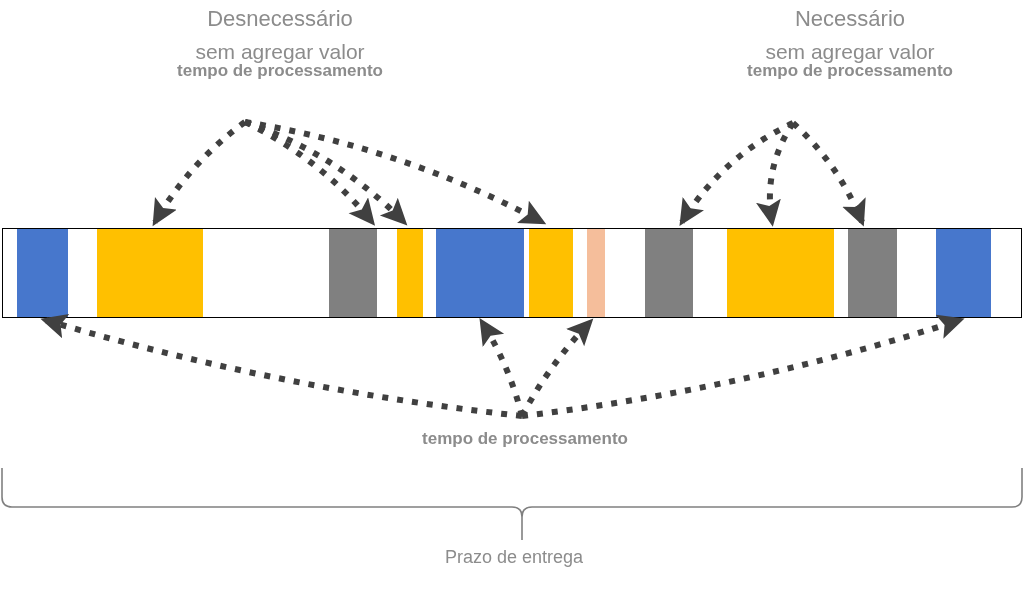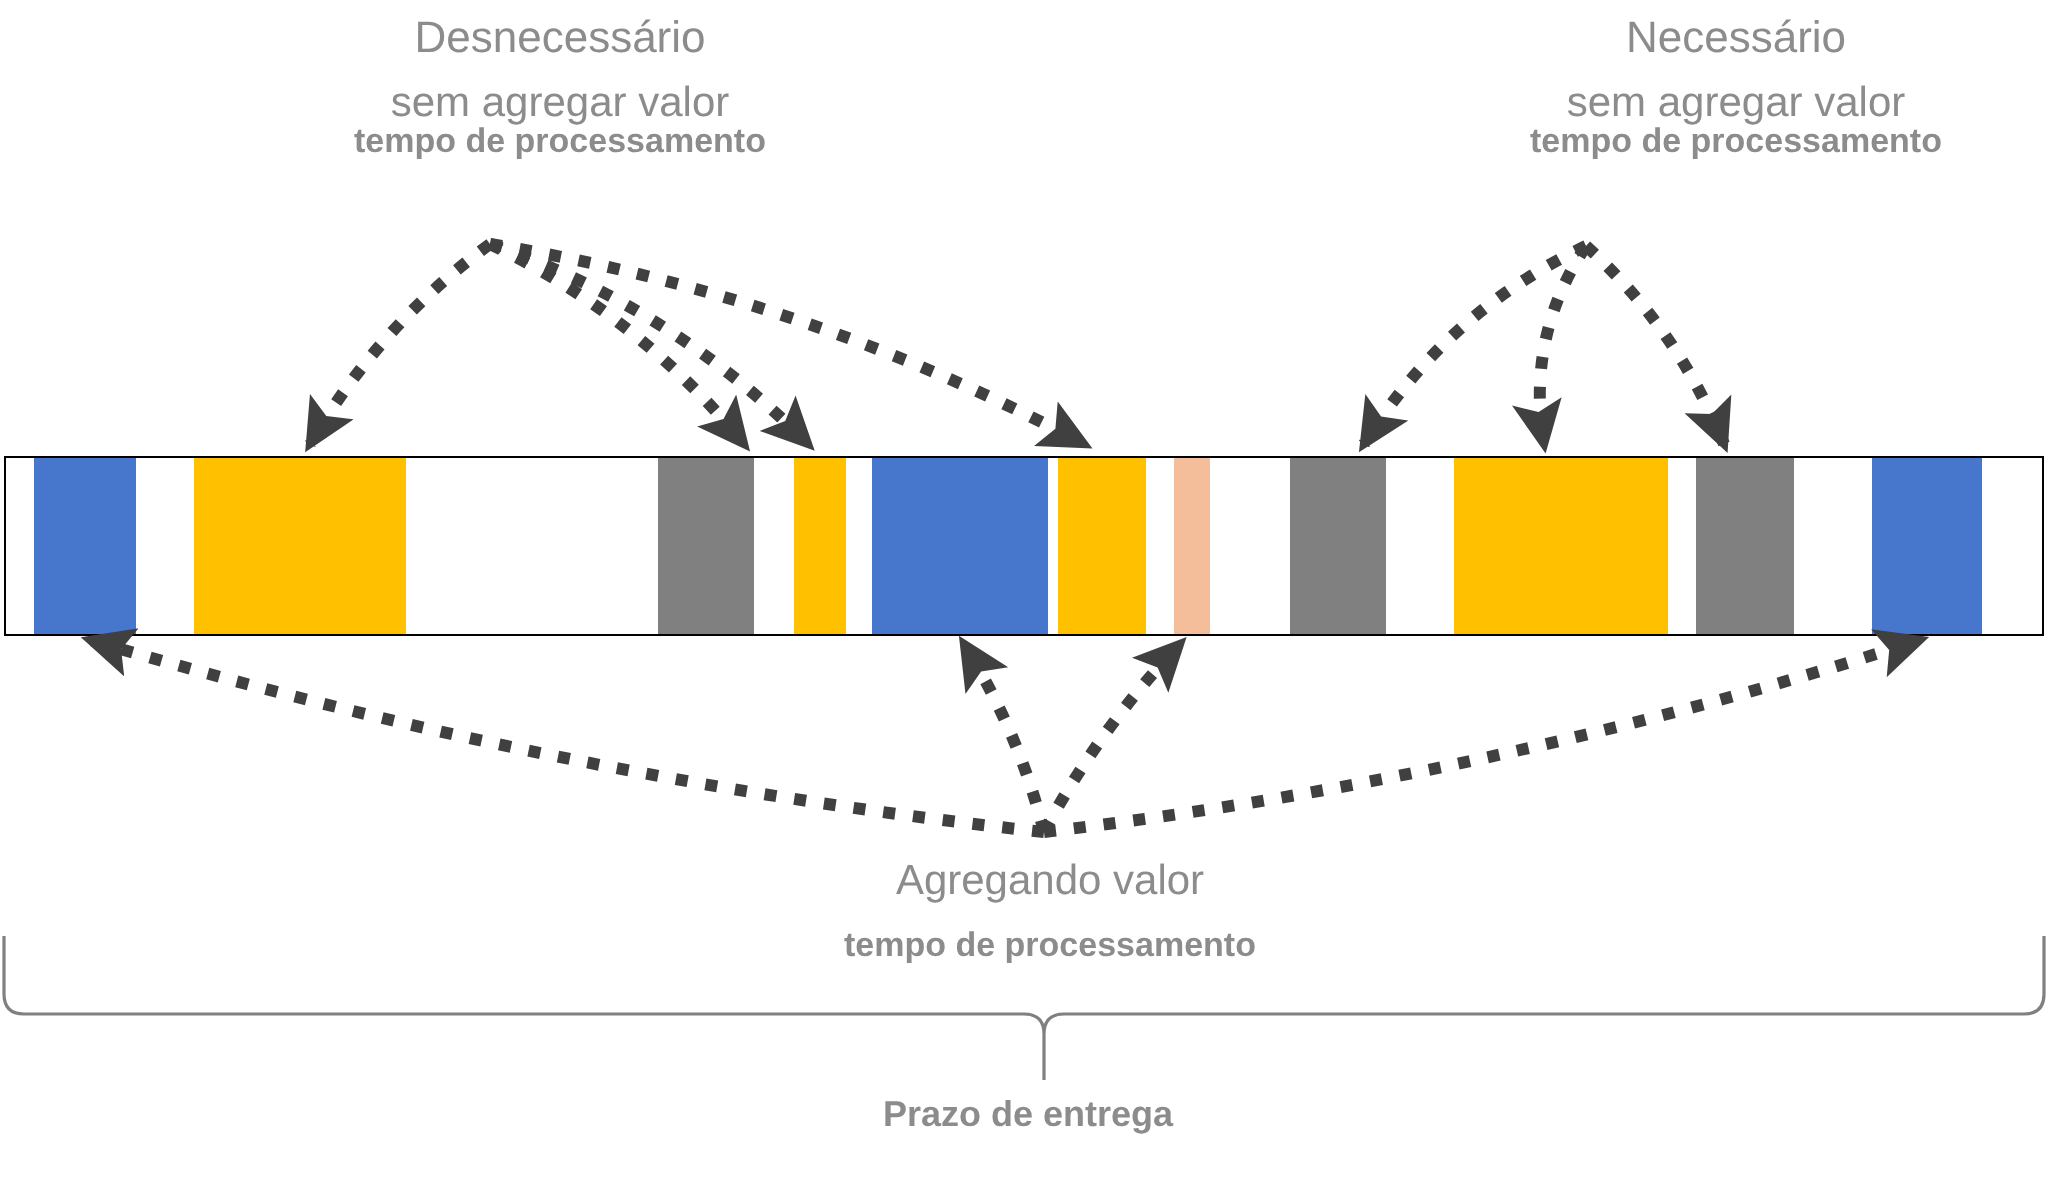--- a/index.html
+++ b/index.html
@@ -36,28 +36,27 @@
   .annot .l2 {
     font-size: 21px;
     display: block;
   }
   .annot .l3 {
     font-size: 17px;
     display: block;
     font-weight: bold;
   }
   #label-unnecessary { left: 133px; top: 8px; width: 294px; }
-  #label-necessary   { left: 724px; top: 8px; width: 288px; }
+  #label-necessary   { left: 706px; top: 8px; width: 288px; }
   #label-value-add   { left: 380px; top: 430px; width: 290px; }
   #label-value-add .l1 { font-size: 21px; margin-bottom: 13px; }
   #label-value-add .l3 { font-size: 17px; }
   #label-leadtime {
     left: 400px; top: 548px; width: 228px;
     font-size: 18px;
-    font-weight: bold;
   }
 
   #timeline-frame {
     position: absolute;
     left: 2px;
     top: 228px;
     width: 1020px;
     height: 90px;
     box-sizing: border-box;
     border: 1.5px solid #000000;
@@ -87,21 +86,20 @@
     <span class="l3">tempo de processamento</span>
   </div>
 
   <div class="annot" id="label-necessary">
     <span class="l1">Necessário</span>
     <span class="l2">sem agregar valor</span>
     <span class="l3">tempo de processamento</span>
   </div>
 
   <div class="annot" id="label-value-add">
-    <span class="l1">Agregando valor</span>
     <span class="l3">tempo de processamento</span>
   </div>
 
   <div class="annot" id="label-leadtime">
     <span>Prazo de entrega</span>
   </div>
 
   <div id="timeline-frame">
       <div class="seg" style="left: 13.5px; width: 51px; background: rgb(71, 119, 204);"></div>
       <div class="seg" style="left: 93.5px; width: 106px; background: rgb(255, 192, 0);"></div>

